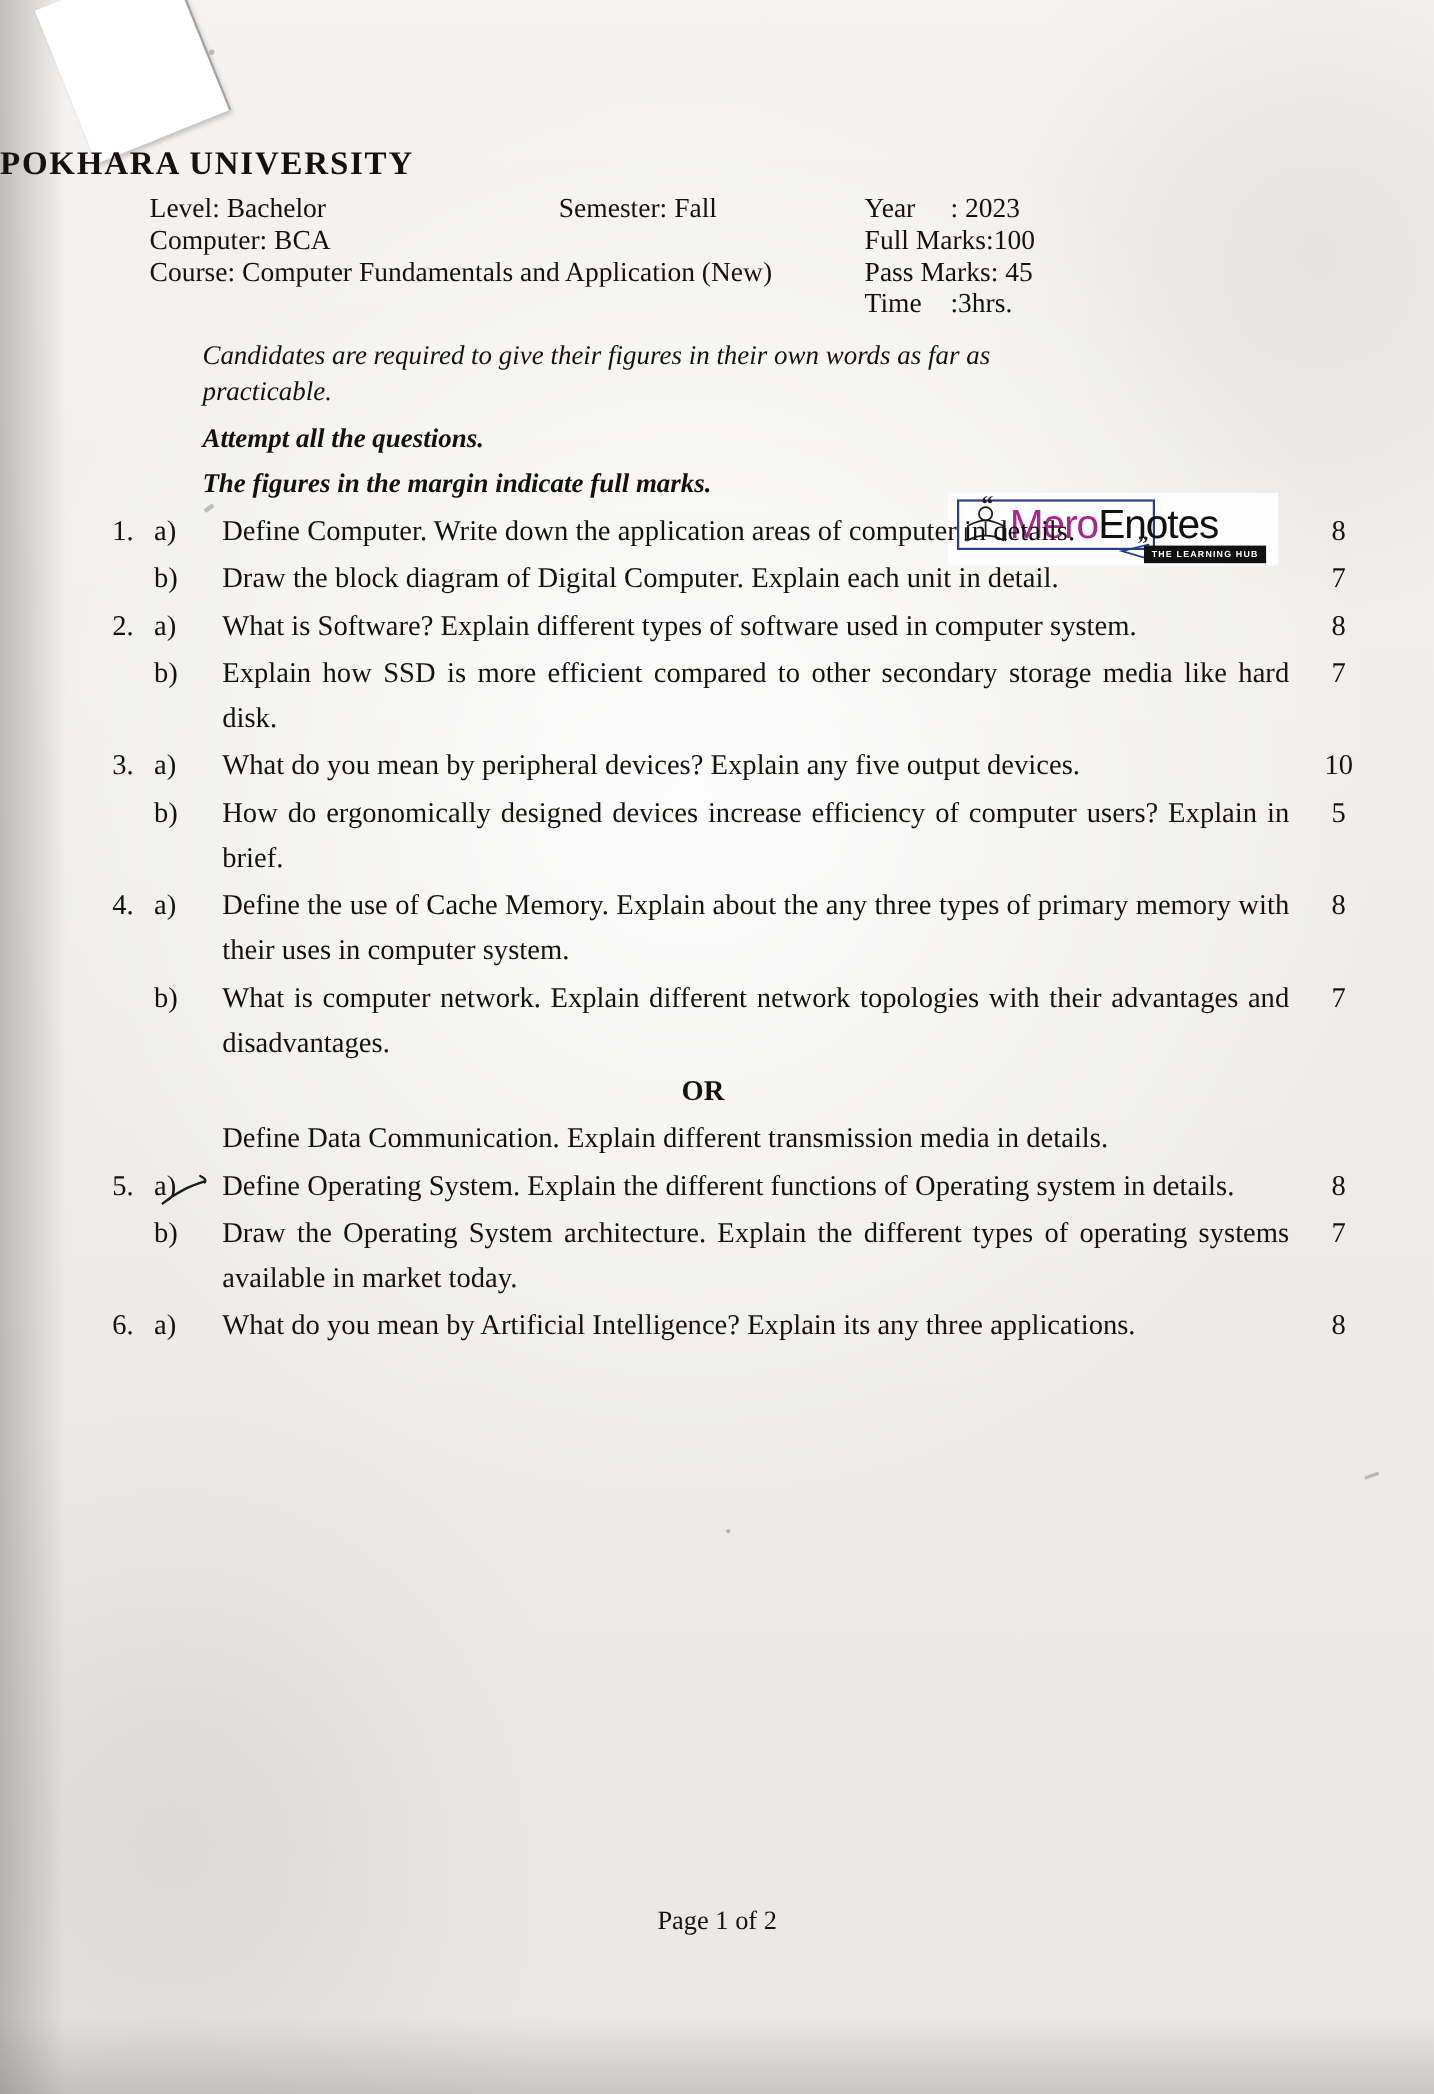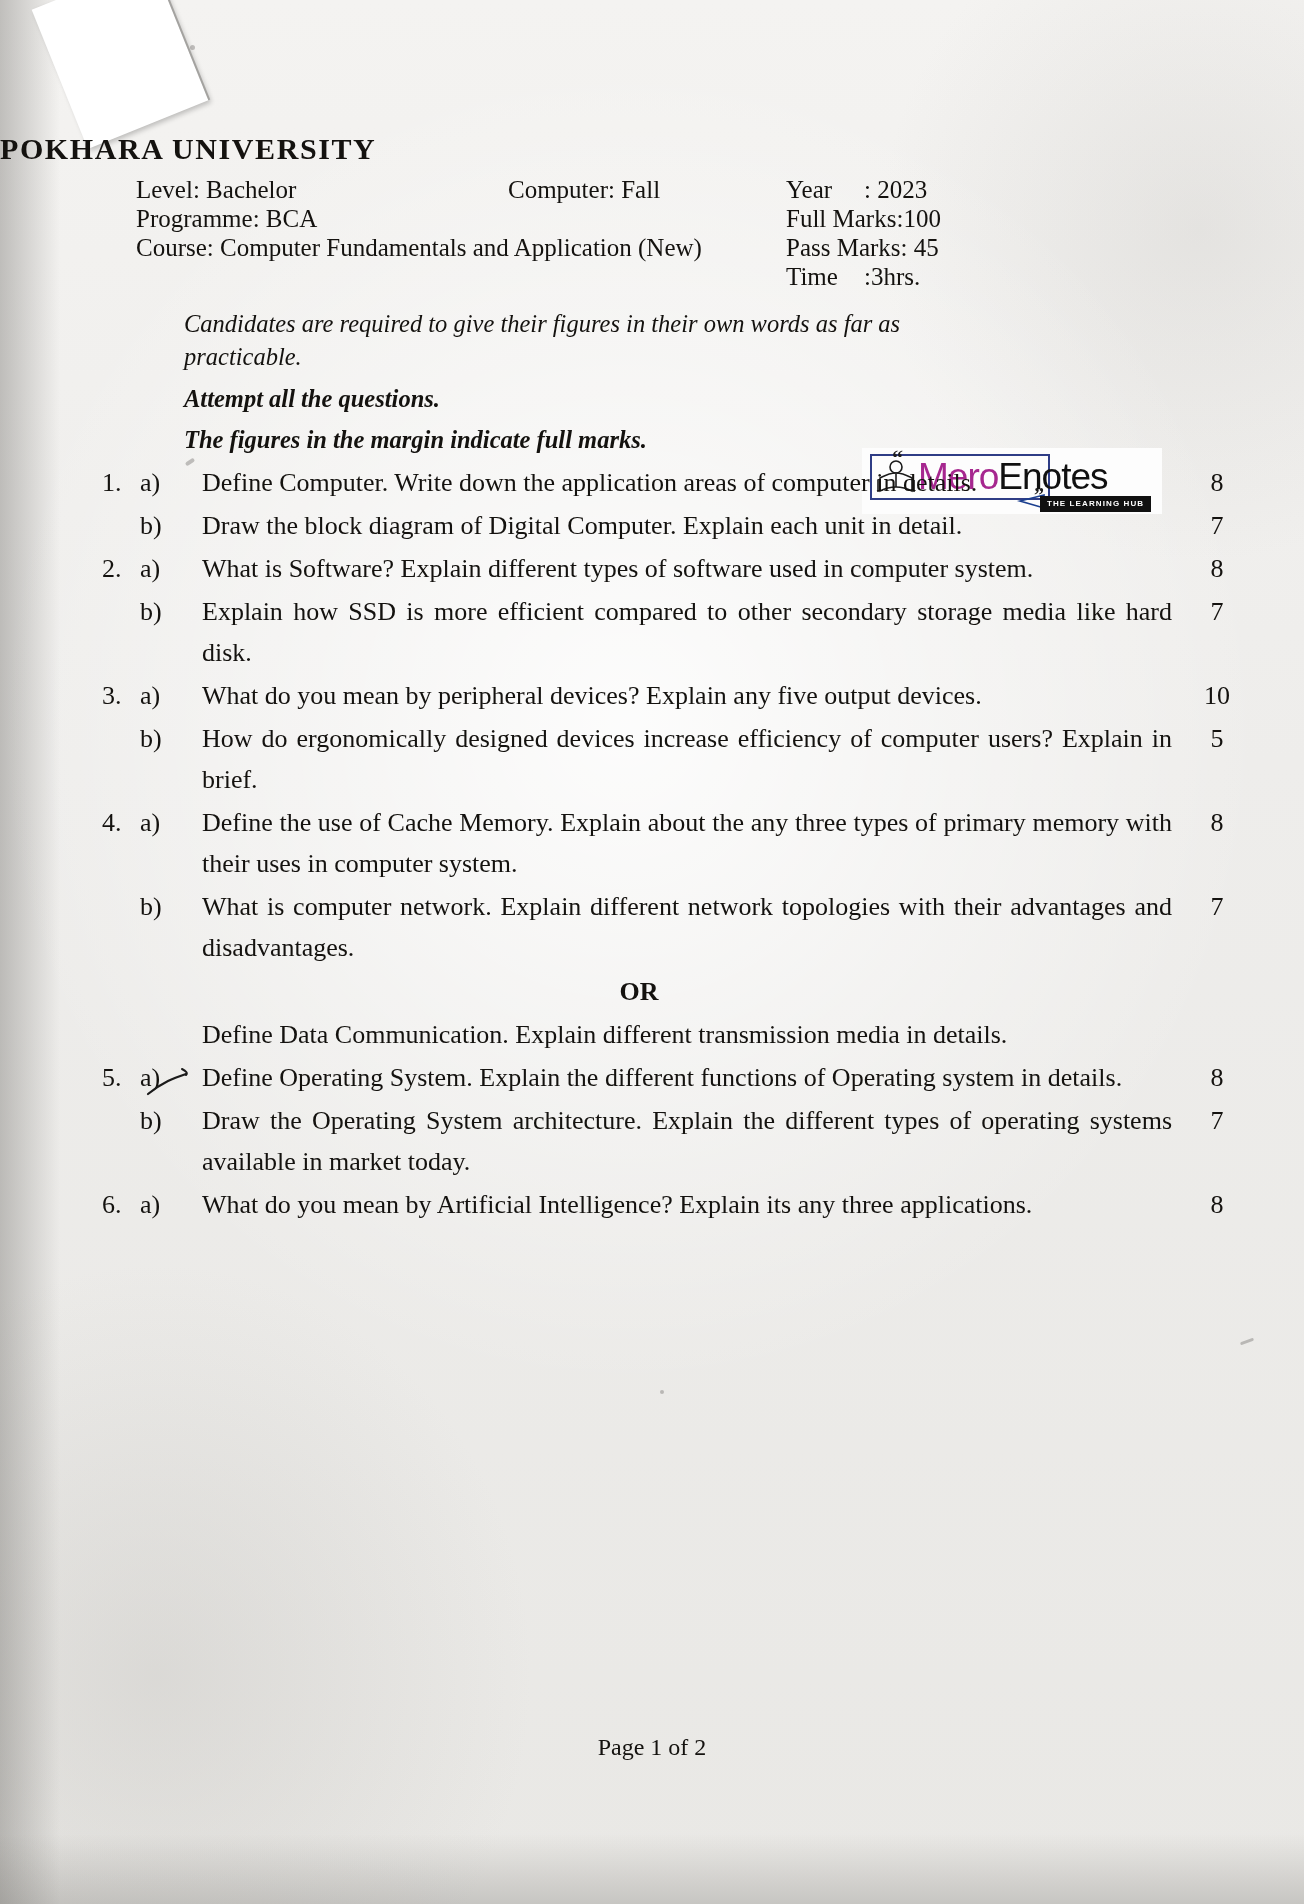--- a/index.html
+++ b/index.html
@@ -284,30 +284,30 @@
 
     <div class="univ-title">POKHARA UNIVERSITY</div>
 
     <div class="meta">
       <div class="meta-row">
         <span class="meta-left">
           <span>Level:</span>
           <span>Bachelor</span>
         </span>
         <span class="meta-mid">
-          <span>Computer:</span>
+          <span>Semester:</span>
           <span>Fall</span>
         </span>
         <span class="meta-right">
           <span class="lbl">Year</span><span>: 2023</span>
         </span>
       </div>
       <div class="meta-row">
         <span class="meta-left">
-          <span>Programme:</span>
+          <span>Computer:</span>
           <span>BCA</span>
         </span>
         <span class="meta-right">
           <span>Full Marks:</span><span>100</span>
         </span>
       </div>
       <div class="meta-row">
         <span class="meta-left">
           <span>Course:</span>
           <span>Computer Fundamentals and Application (New)</span>

